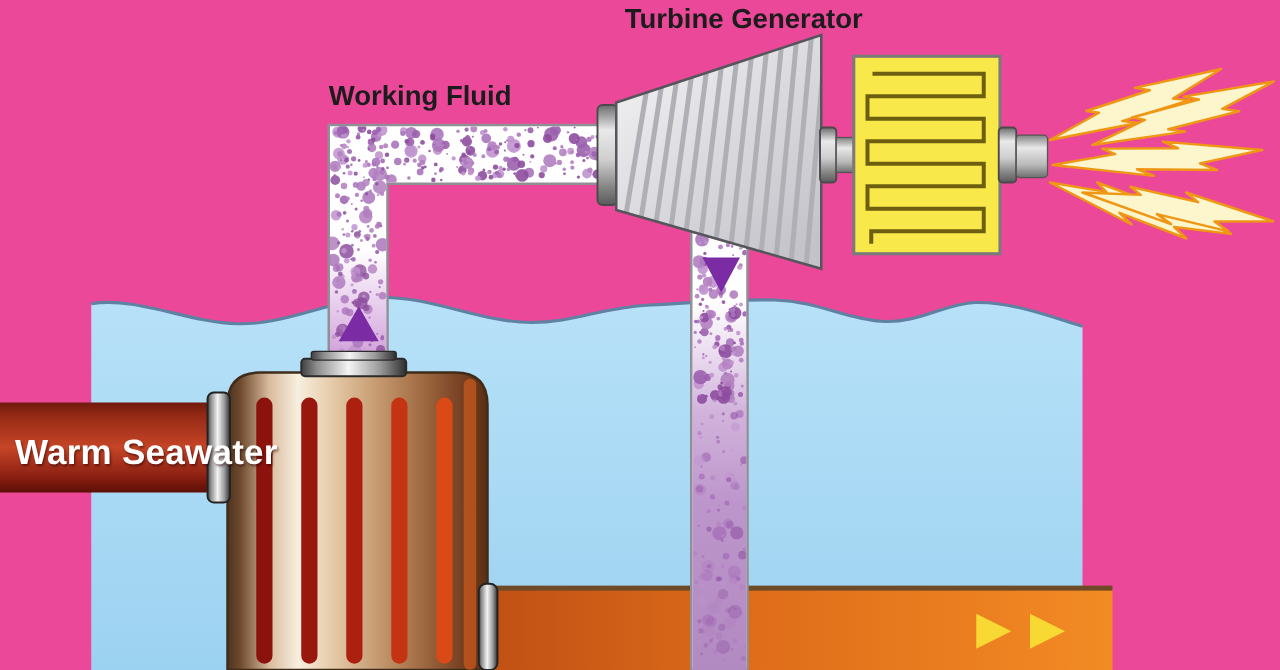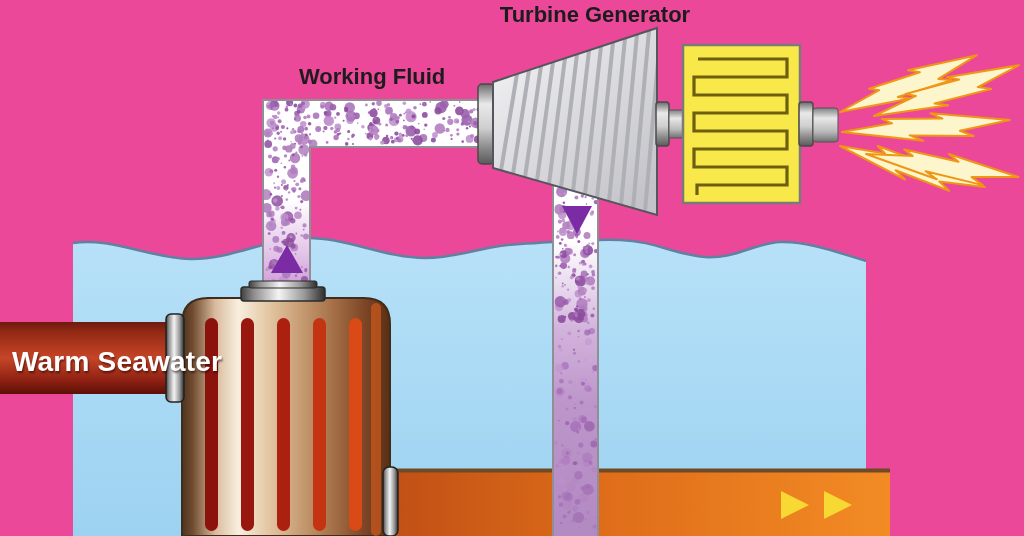--- a/index.html
+++ b/index.html
@@ -1,21 +1,21 @@
 <!DOCTYPE html>
 <html><head>
 <meta charset="utf-8">
 <style>
   html,body{margin:0;padding:0;background:#ffffff;}
   .stage{position:relative;width:1024px;height:536px;background:#ec4899;overflow:hidden;
          font-family:"Liberation Sans",sans-serif;padding-left:36px;}
   .stage svg{position:absolute;left:0;top:0;}
   .lbl{position:absolute;font-weight:700;color:#1c1c1c;white-space:nowrap;}
   #lblTG{left:470px;top:2px;width:250px;text-align:center;font-size:22px;}
-  #lblWF{left:263px;top:64px;font-size:22px;margin-left:36px;}
+  #lblWF{left:263px;top:64px;font-size:22px;}
   #lblWS{left:12px;top:346px;font-size:28px;color:#ffffff;
          text-shadow:1px 1.5px 2px rgba(40,0,0,.55);letter-spacing:.2px;}
 </style>
 </head>
 <body>
 
 <div class="stage">
 <svg width="1024" height="536" viewBox="0 0 1024 536">
   <defs>
     <linearGradient id="gWater" x1="0" y1="0" x2="0" y2="1">

